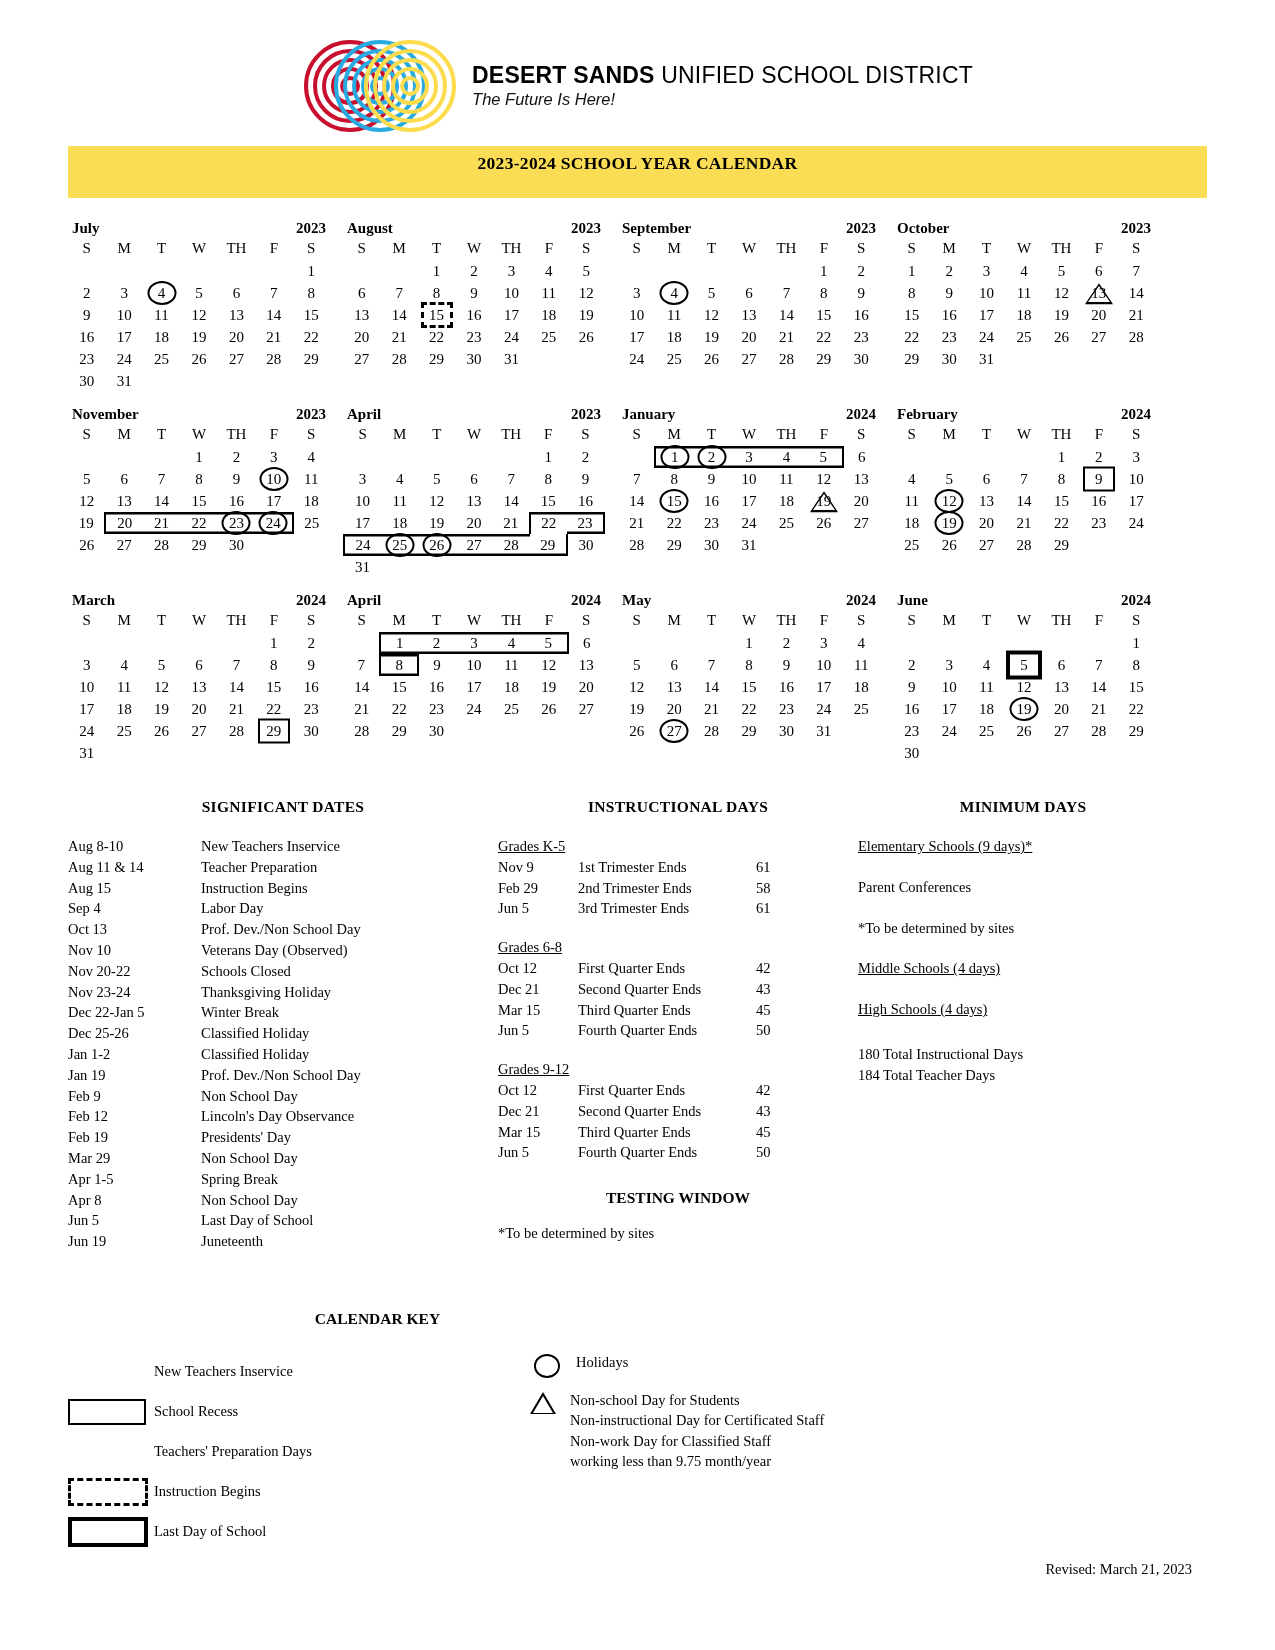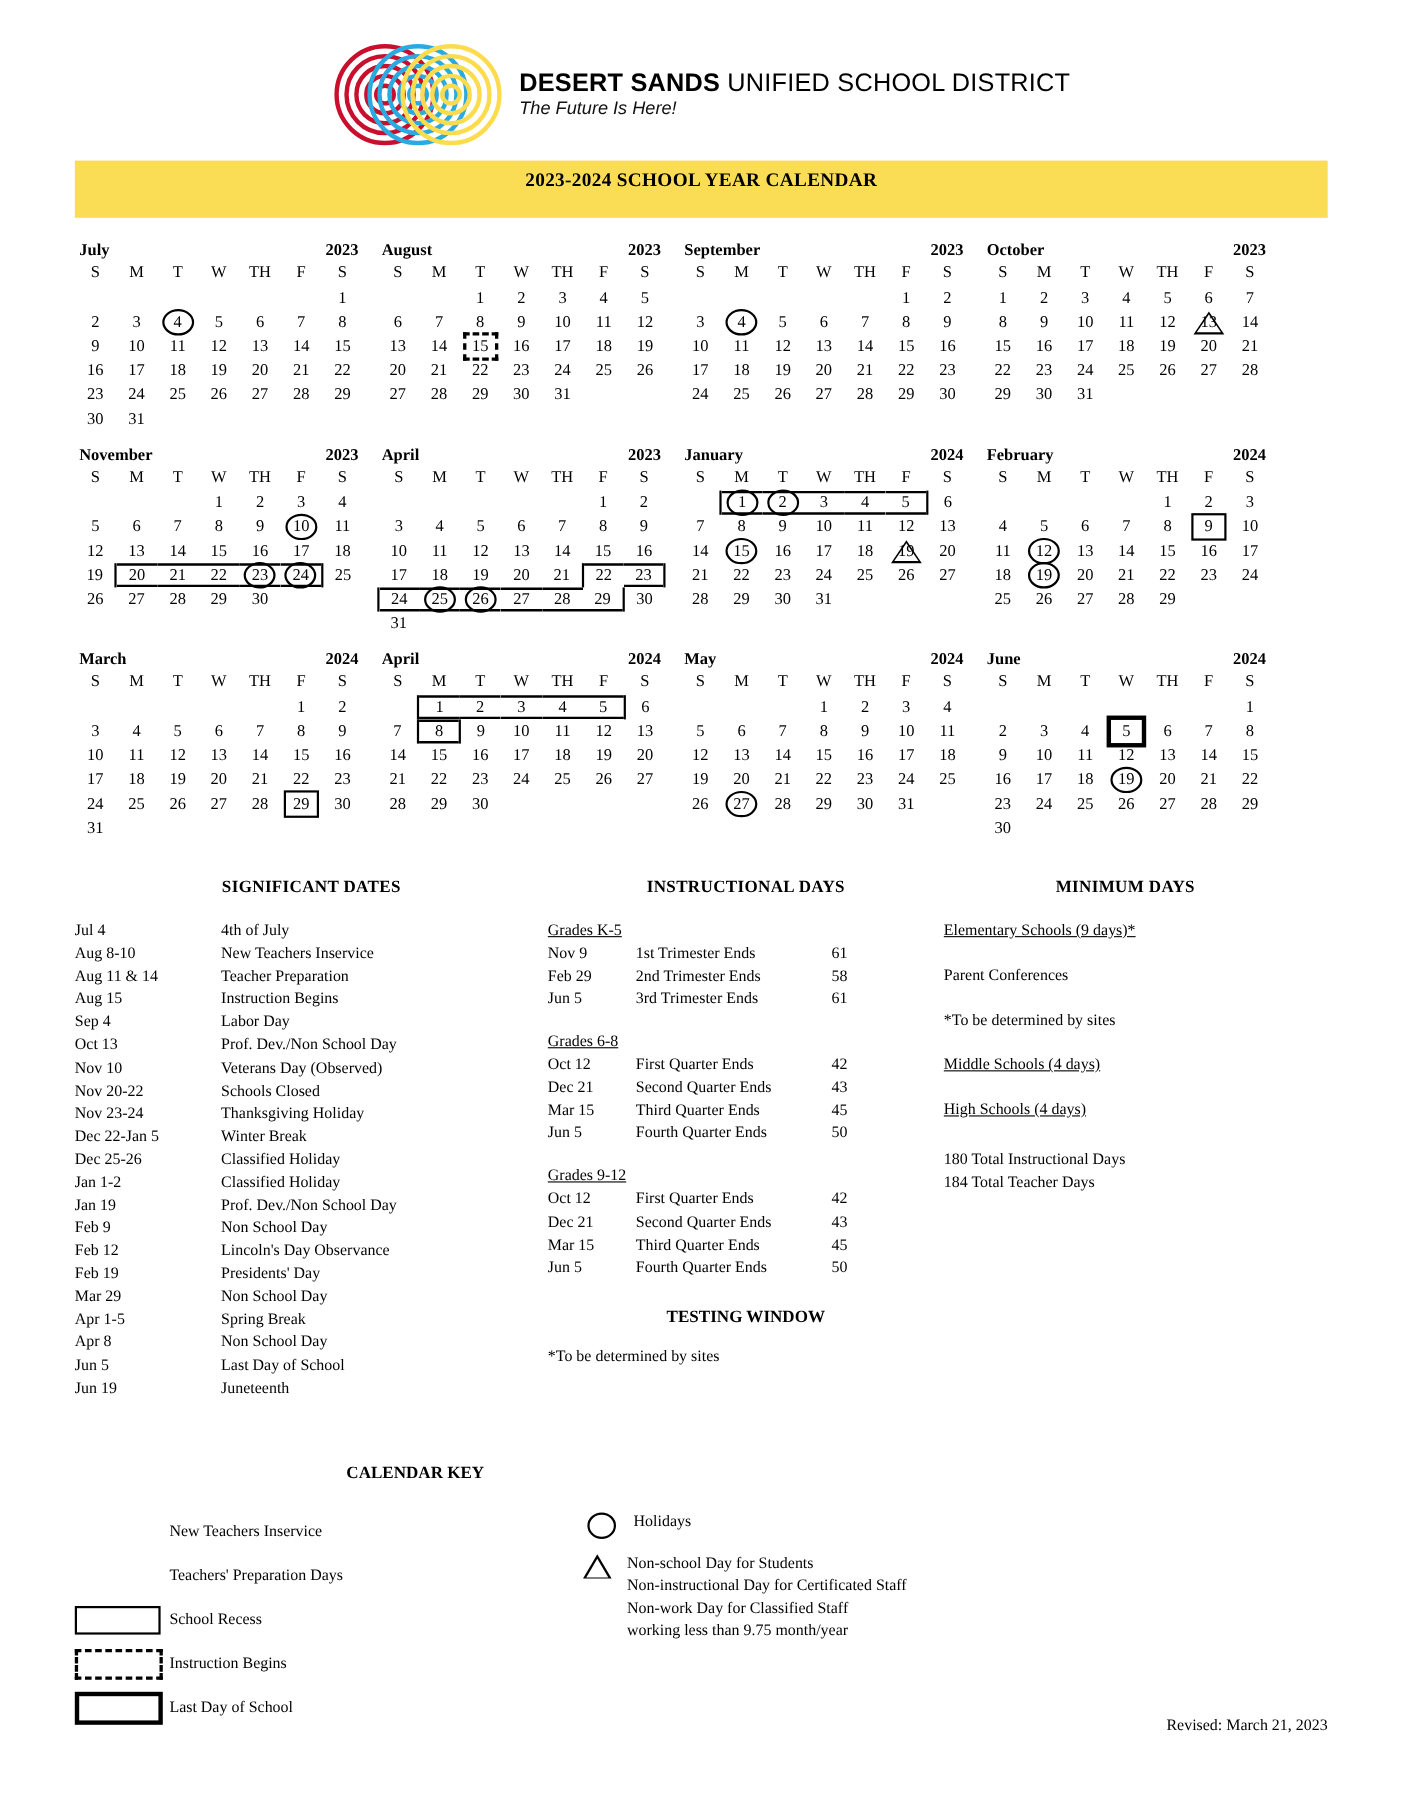--- a/index.html
+++ b/index.html
@@ -115,21 +115,21 @@
   .sw-plain { width:0; height:0; }
   .sw-box { width:74px; height:22px; border:2.2px solid #000; background:#fff; }
   .sw-dash { width:74px; height:22px; border:3.4px dashed #000; background:#fff; }
   .sw-thick { width:74px; height:22px; border:4.2px solid #000; background:#fff; }
   .key-label { padding-left:6px; }
   .key-row2 { display:flex; align-items:flex-start; margin-bottom:12px; }
   .sw-circle { width:22px; height:20px; border:2.6px solid #000; border-radius:50%; margin:2px 16px 0 6px; }
   .sw-tri { width:0;height:0;border-left:13px solid transparent;border-right:13px solid transparent;border-bottom:22px solid #000; margin:2px 14px 0 2px; position:relative; }
   .sw-tri::after{ content:""; position:absolute; left:-10px; top:4px; width:0;height:0;border-left:10px solid transparent;border-right:10px solid transparent;border-bottom:17px solid #fff; }
   .multi { line-height:20.5px; }
-  .revised { position:absolute; right:68px; bottom:72px; font-size:14.5px; }
+  .revised { position:absolute; right:83px; bottom:72px; font-size:14.5px; }
 </style>
 </head>
 <body>
 
 <div class="header">
   <div class="logo">
     <svg width="160" height="96" viewBox="0 0 160 96">
       <g fill="none" stroke-width="4">
         <circle cx="48" cy="48" r="44" stroke="#c8102e"></circle>
           <circle cx="48" cy="48" r="35" stroke="#c8102e"></circle>
@@ -993,24 +993,20 @@
       </div>
     </div>
 </div>
 
 <div class="info">
 
   <div class="col-sig">
     <div class="col-h">SIGNIFICANT DATES</div>
     <div class="sig-list" id="sig-list">
         <div class="sig-row">
-          <div class="sig-d">Jul 4</div>
-          <div>4th of July</div>
-        </div>
-        <div class="sig-row">
           <div class="sig-d">Aug 8-10</div>
           <div>New Teachers Inservice</div>
         </div>
         <div class="sig-row">
           <div class="sig-d">Aug 11 &amp; 14</div>
           <div>Teacher Preparation</div>
         </div>
         <div class="sig-row">
           <div class="sig-d">Aug 15</div>
           <div>Instruction Begins</div>
@@ -1176,29 +1172,29 @@
 <div class="key">
   <div class="key-left" id="key-left">
       <div class="key-row">
         <div class="key-swatch">
           <div class="sw-plain"></div>
         </div>
         <div class="key-label">New Teachers Inservice</div>
       </div>
       <div class="key-row">
         <div class="key-swatch">
-          <div class="sw-plain"></div>
-        </div>
-        <div class="key-label">Teachers' Preparation Days</div>
+          <div class="sw-box"></div>
+        </div>
+        <div class="key-label">School Recess</div>
       </div>
       <div class="key-row">
         <div class="key-swatch">
-          <div class="sw-box"></div>
-        </div>
-        <div class="key-label">School Recess</div>
+          <div class="sw-plain"></div>
+        </div>
+        <div class="key-label">Teachers' Preparation Days</div>
       </div>
       <div class="key-row">
         <div class="key-swatch">
           <div class="sw-dash"></div>
         </div>
         <div class="key-label">Instruction Begins</div>
       </div>
       <div class="key-row">
         <div class="key-swatch">
           <div class="sw-thick"></div>

